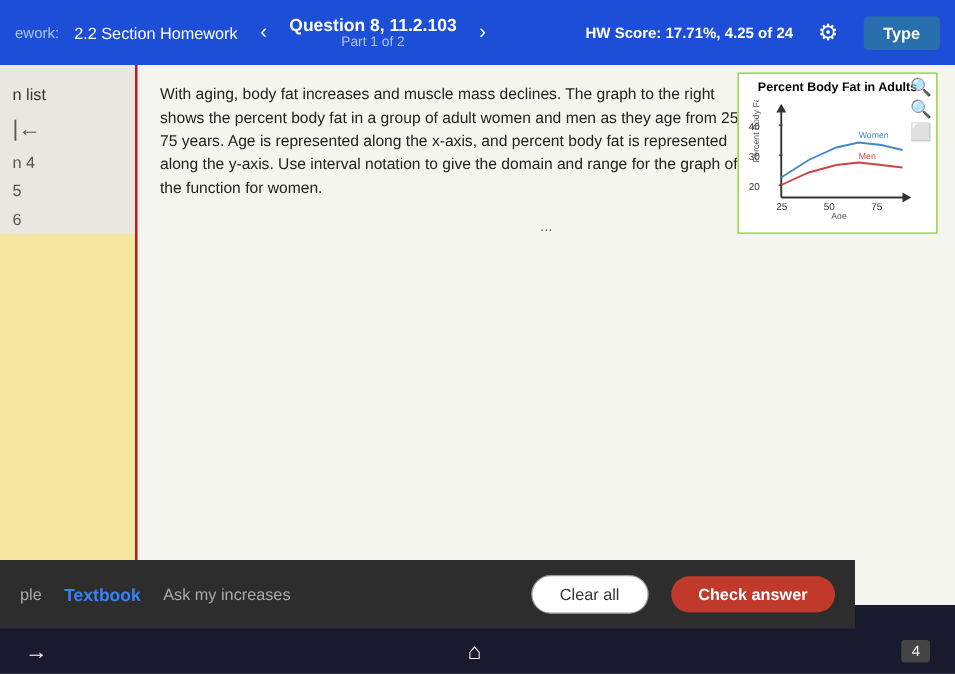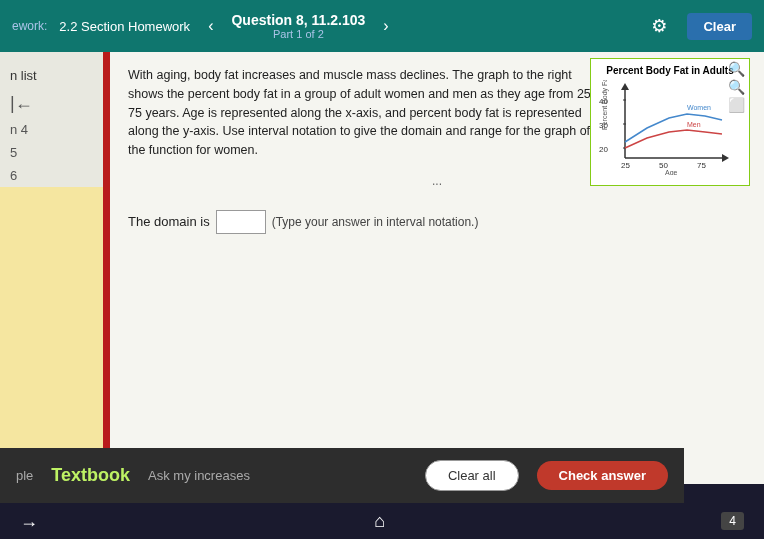--- a/index.html
+++ b/index.html
@@ -7,21 +7,21 @@
       font-family: Arial, sans-serif;
       background: #1a1a2e;
       width: 764px;
       height: 539px;
       overflow: hidden;
       position: relative;
     }
 
     
     .header {
-      background: #0f766e;
+      background: #1d4ed8;
       color: white;
       display: flex;
       align-items: center;
       padding: 0 12px;
       height: 52px;
       gap: 12px;
     }
     .nav-arrow {
       background: none;
       border: none;
@@ -72,21 +72,21 @@
     .main-area {
       display: flex;
       height: calc(539px - 52px - 55px);
       background: #f5f5f0;
     }
 
     
     .sidebar {
       width: 110px;
       background: #e8e8e0;
-      border-right: 7px solid #b91c1c;
+      border-right: 2px solid #b91c1c;
       padding: 10px 0;
       display: flex;
       flex-direction: column;
       align-items: flex-start;
     }
     .sidebar-item {
       font-size: 13px;
       color: #333;
       padding: 6px 10px;
       cursor: pointer;
@@ -250,49 +250,45 @@
   <button class="nav-arrow">‹</button>
   <div class="question-info">
     <div class="question-title">Question 8, 11.2.103</div>
     <div class="question-part">Part 1 of 2</div>
   </div>
   <button class="nav-arrow">›</button>
 
   <div style="flex:1"></div>
 
   <div class="header-score">
+    <div class="score-line">HW Score: 17.71%, 4.25 of 24</div>
   </div>
 
   <button class="gear-icon-btn">⚙</button>
-  <button class="save-btn">Clear</button>
+  <button class="save-btn">Type</button>
 </div>
 
 <div class="main-area">
 
   <div class="sidebar">
     <div class="sidebar-item">n list</div>
     <div class="sidebar-arrow">|←</div>
     <div class="sidebar-number">n 4</div>
     <div class="sidebar-number">5</div>
     <div class="sidebar-number">6</div>
     <div class="sidebar-yellow"></div>
   </div>
 
   <div class="content">
     <p class="problem-description">With aging, body fat increases and muscle mass declines. The graph to the right shows the percent body fat in a group of adult women and men as they age from 25 to 75 years. Age is represented along the x-axis, and percent body fat is represented along the y-axis. Use interval notation to give the domain and range for the graph of the function for women.</p>
 
     <div class="more-dots">
       <span>...</span>
     </div>
 
-    <div class="answer-row">
-      <span class="answer-label">The domain is</span>
-      <input class="answer-box" type="text" style="">
-      <span class="answer-hint">(Type your answer in interval notation.)</span>
-    </div>
   </div>
 </div>
 
 <div class="graph-container">
   <div class="graph-title">Percent Body Fat in Adults</div>
   <div class="graph-icons">
     <button class="graph-icon-btn">🔍</button>
     <button class="graph-icon-btn">🔍</button>
     <button class="graph-icon-btn">⬜</button>
   </div>
@@ -329,21 +325,21 @@
       <polyline points="28,68 50,58 72,52 90,50 108,52 125,54" fill="none" stroke="#cc4444" stroke-width="1.5"></polyline>
 
       <text x="90" y="30" font-size="7" fill="#4488cc">Women</text>
       <text x="90" y="47" font-size="7" fill="#cc4444">Men</text>
     </svg>
   </div>
 </div>
 
 <div style="position:absolute; bottom:36px; left:0; width:684px; height:55px; background:#2d2d2d; display:flex; align-items:center; padding:0 16px; gap:18px;">
   <span style="color:#aaa; font-size:13px;">ple</span>
-  <button class="bottom-link active" style="color:#bef264; font-weight:bold; background:none; border:none; font-size:18px; cursor:pointer;">Textbook</button>
+  <button class="bottom-link active" style="color:#3b82f6; font-weight:bold; background:none; border:none; font-size:14px; cursor:pointer;">Textbook</button>
   <button class="bottom-link" style="color:#aaa; background:none; border:none; font-size:13px; cursor:pointer;">Ask my increases</button>
   <div style="flex:1"></div>
   <button class="clear-all-btn">Clear all</button>
   <button class="check-answer-btn">Check answer</button>
 </div>
 
 <div class="footer-row" style="height:36px; bottom:0;">
   <button class="footer-arrow" style="background:none; border:none; color:white; font-size:18px; cursor:pointer;">→</button>
   <span style="color:white; font-size:18px;">⌂</span>
   <span style="background:#444; color:white; font-size:12px; padding:2px 8px; border-radius:3px;">4</span>

